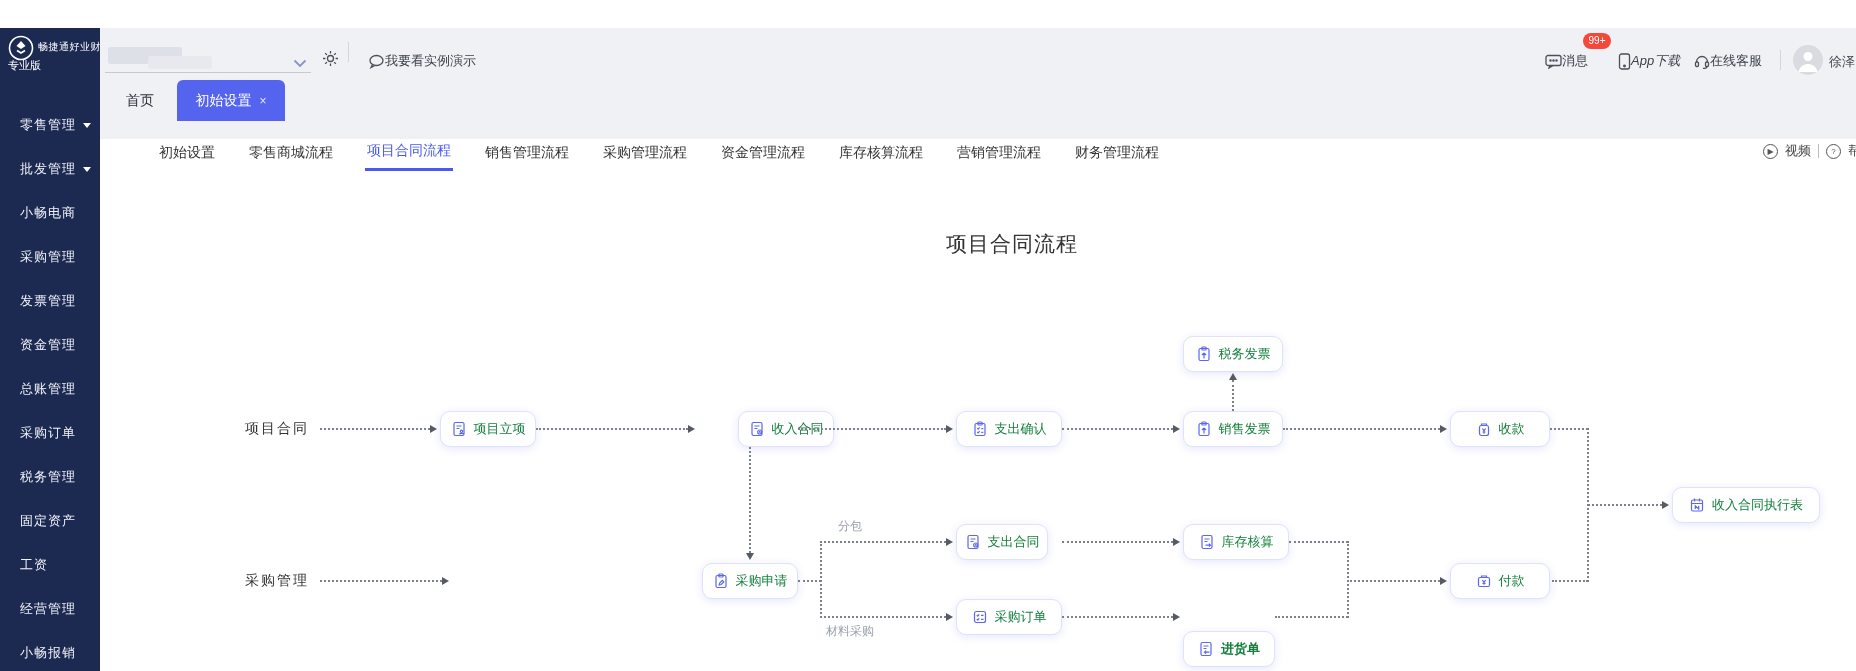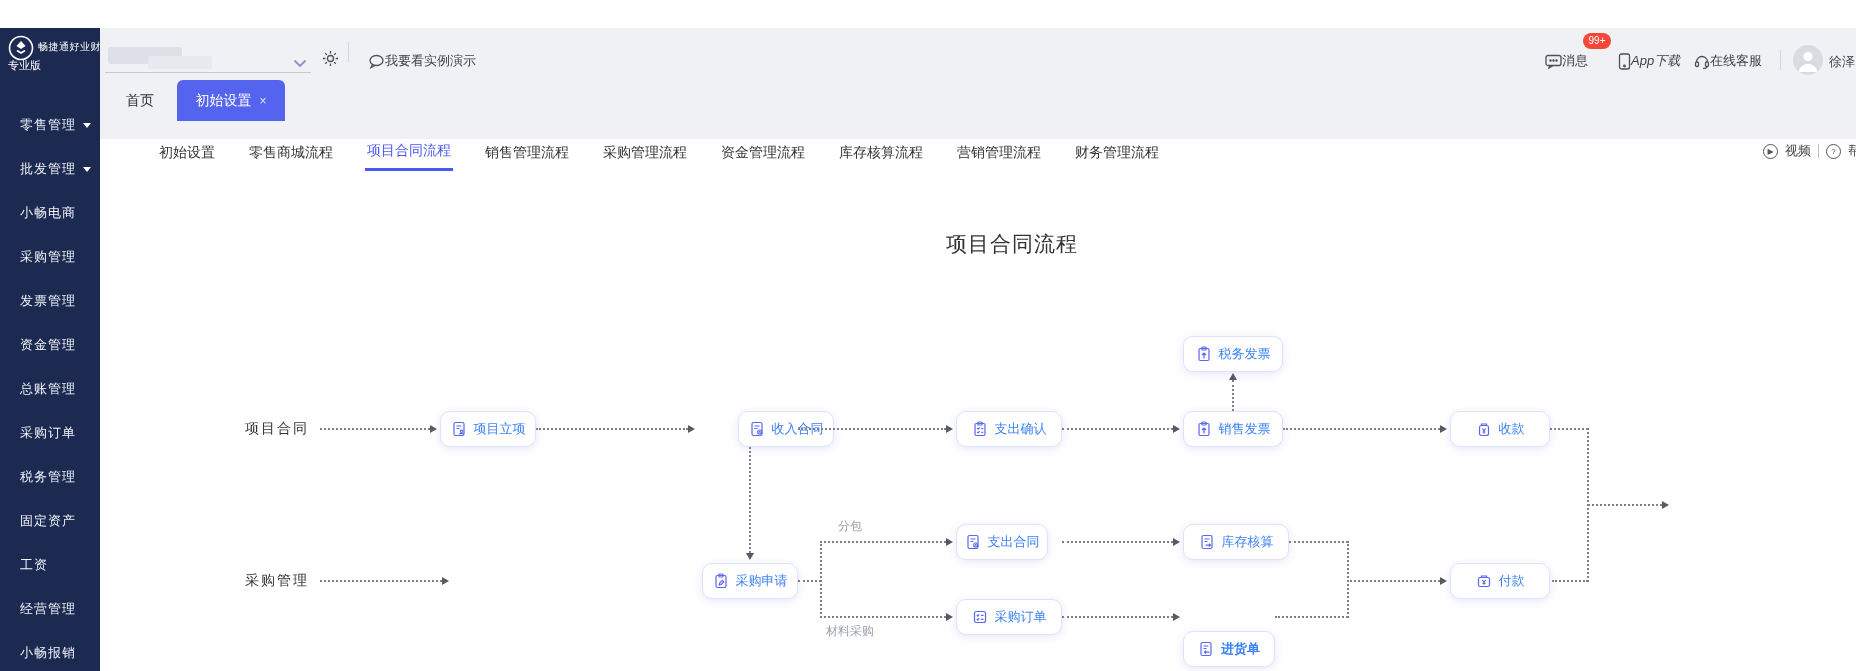--- a/index.html
+++ b/index.html
@@ -41,21 +41,21 @@
   .helpgroup{position:absolute;left:1763px;top:142px;display:flex;align-items:center;gap:7px;font-size:13px;color:#444;white-space:nowrap;}
   .circle-ic{display:inline-flex;width:15px;height:15px;border:1.3px solid #555;border-radius:50%;
     align-items:center;justify-content:center;font-size:8px;color:#555;box-sizing:border-box;}
   .hg-div{width:1px;height:14px;background:#bbb;}
   
   .fc-title{position:absolute;left:887px;top:230px;width:250px;text-align:center;font-size:21px;font-weight:500;color:#333;letter-spacing:1px;}
   .lane-label{position:absolute;font-size:14px;color:#333;letter-spacing:2px;font-weight:500;}
   .branch-label{position:absolute;font-size:12px;color:#9aa0ab;}
   .node{position:absolute;height:36px;background:#fff;border:1px solid #dfe2f8;border-radius:10px;
     box-shadow:0 2px 8px rgba(93,106,240,.16);display:flex;align-items:center;justify-content:center;gap:7px;
-    font-size:13px;color:#3b82f6;cursor:pointer;box-sizing:border-box;white-space:nowrap;}
+    font-size:13px;color:#15803d;cursor:pointer;box-sizing:border-box;white-space:nowrap;}
   .node svg{flex:0 0 auto;}
   .hl{position:absolute;border-top:2px dotted #7b808a;}
   .vl{position:absolute;border-left:2px dotted #7b808a;}
   .ar{position:absolute;width:0;height:0;border-top:4px solid transparent;border-bottom:4px solid transparent;border-left:7px solid #565a64;}
   .au{position:absolute;width:0;height:0;border-left:4px solid transparent;border-right:4px solid transparent;border-bottom:7px solid #565a64;}
   .ad{position:absolute;width:0;height:0;border-left:4px solid transparent;border-right:4px solid transparent;border-top:7px solid #565a64;}
 </style>
 </head>
 <body>
 
@@ -301,20 +301,28 @@
     <span>进货单</span>
   </div>
   <div class="node" style="left:1450px;top:563px;width:100px;">
     <svg width="16" height="16" viewBox="0 0 16 16" fill="none" stroke="#5b67f1" stroke-width="1.2">
         <rect x="2.5" y="4.5" width="11" height="9" rx="1.5"></rect>
         <path d="M5.5 4.5V3h5v1.5"></path>
         <path d="M6.3 7L8 9.2 9.7 7M8 9.2v2.6M6.5 10.3h3"></path>
       </svg>
     <span>付款</span>
   </div>
+  <div class="node" style="left:1672px;top:487px;width:148px;">
+    <svg width="16" height="16" viewBox="0 0 16 16" fill="none" stroke="#5b67f1" stroke-width="1.2">
+        <rect x="2.5" y="3" width="11" height="11" rx="1.5"></rect>
+        <path d="M5.5 1.5v3M10.5 1.5v3M2.5 6.5h11"></path>
+        <path d="M6.3 12V8.8l3.4 3.2V8.8"></path>
+      </svg>
+    <span>收入合同执行表</span>
+  </div>
 
   <div class="hl" style="left:320px;top:428px;width:110px;"></div>
   <div class="ar" style="left:430px;top:425px;"></div>
   <div class="hl" style="left:536px;top:428px;width:152px;"></div>
   <div class="ar" style="left:688px;top:425px;"></div>
   <div class="hl" style="left:798px;top:428px;width:148px;"></div>
   <div class="ar" style="left:946px;top:425px;"></div>
   <div class="hl" style="left:1062px;top:428px;width:111px;"></div>
   <div class="ar" style="left:1173px;top:425px;"></div>
   <div class="hl" style="left:1283px;top:428px;width:157px;"></div>

